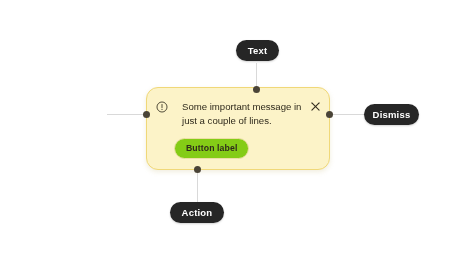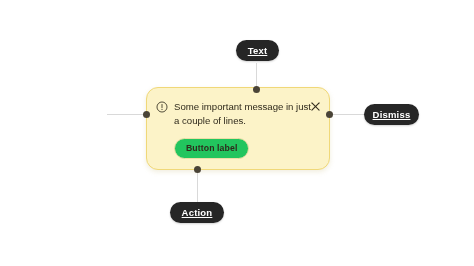--- a/index.html
+++ b/index.html
@@ -48,21 +48,20 @@
     background: #262626;
     color: #ffffff;
     border-radius: 999px;
     font-size: 9.5px;
     font-weight: 700;
     letter-spacing: 0.2px;
     line-height: 1;
     white-space: nowrap;
     z-index: 8;
     box-shadow: 0 1px 2px rgba(0,0,0,0.18);
-    text-decoration: underline;
   }
 
   
   #toast {
     position: absolute;
     left: 146px;
     top: 87px;
     width: 184px;
     height: 83px;
     box-sizing: border-box;
@@ -73,21 +72,21 @@
     z-index: 5;
   }
 
   #toast-body {
     position: absolute;
     left: 9px;
     top: 12px;
     right: 9px;
     display: flex;
     align-items: flex-start;
-    gap: 6px;
+    gap: 14px;
   }
 
   #alert-icon {
     flex: 0 0 auto;
     width: 12px;
     height: 12px;
     margin-top: 1px;
   }
   #alert-icon svg { display: block; }
 
@@ -114,21 +113,21 @@
     border: none;
     padding: 0;
   }
   #close-button svg { display: block; }
 
   #action-button {
     position: absolute;
     left: 27px;
     top: 50px;
     padding: 5px 11px;
-    background: #22c55e;
+    background: #84cc16;
     border: 1px solid #ecdfa6;
     border-radius: 999px;
     font-size: 8.7px;
     font-weight: 700;
     color: #2f2a1c;
     letter-spacing: 0.1px;
     line-height: 1;
     cursor: pointer;
     white-space: nowrap;
   }

